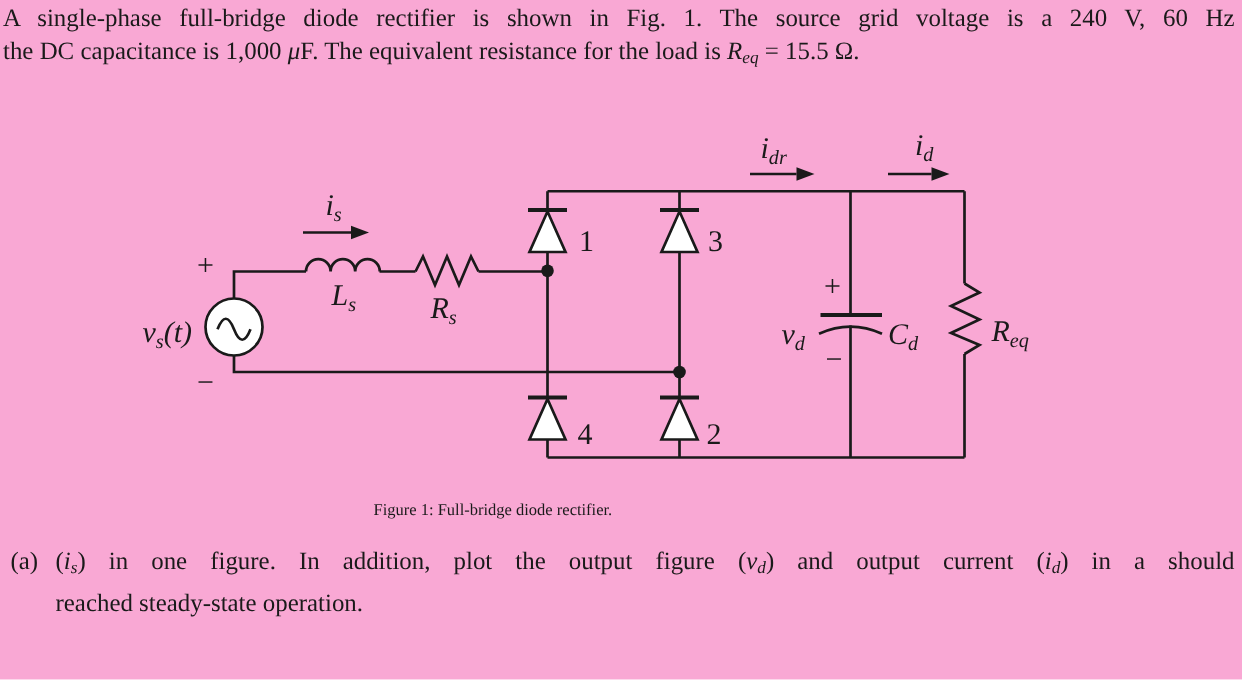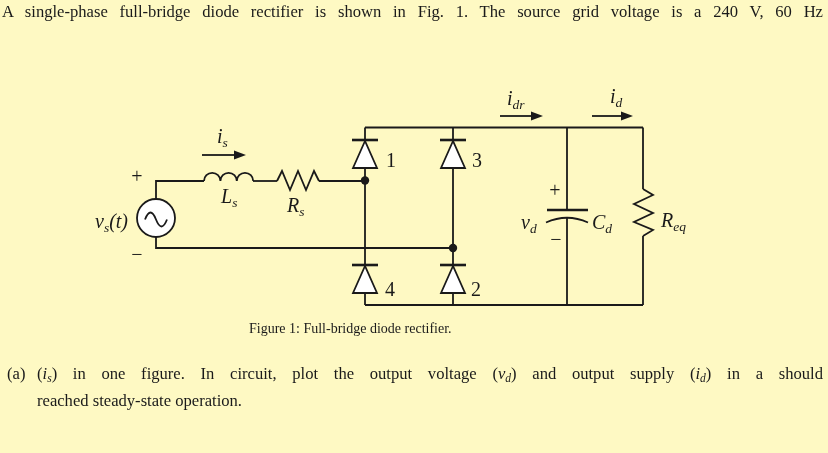--- a/index.html
+++ b/index.html
@@ -1,23 +1,23 @@
 <!DOCTYPE html>
 <html><head>
 <meta charset="utf-8">
 <style>
   html,body{margin:0;padding:0;background:#ffffff;}
   .page{
-    position:relative;width:828px;height:453px;background:#fef9c3;
+    position:relative;width:828px;height:453px;background:#f9a8d4;
     font-family:"Liberation Serif",serif;color:#1a1a1a;overflow:hidden;
   }
   .tline{white-space:normal;}
   .jl{text-align:justify;text-align-last:justify;}
   .intro{position:absolute;left:2px;top:1px;width:821px;font-size:16.6px;line-height:22.3px;}
-  .caption{position:absolute;left:249px;top:321px;font-size:14px;white-space:nowrap;}
+  .caption{position:absolute;left:249px;top:334px;font-size:11px;white-space:nowrap;}
   .item-a{position:absolute;left:7px;top:363px;width:816px;font-size:16.6px;line-height:21.7px;}
   .item-label{position:absolute;left:0;top:0;}
   .item-lines{margin-left:30px;}
   .s-i{font-style:italic;}
   .s-sub{font-style:italic;font-size:11.5px;vertical-align:-3px;}
   .circuit{position:absolute;left:85px;top:82px;}
   .wire{stroke:#1a1a1a;stroke-width:1.8;fill:none;}
   .thick{stroke:#1a1a1a;stroke-width:2.6;fill:none;}
   .dev{stroke:#1a1a1a;stroke-width:1.8;fill:#ffffff;}
   .dot{fill:#1a1a1a;stroke:none;}
@@ -27,20 +27,21 @@
   .cnum{font-family:"Liberation Serif",serif;font-size:20px;fill:#1a1a1a;}
   .csign{font-family:"Liberation Serif",serif;font-size:20px;fill:#1a1a1a;text-anchor:middle;}
 </style>
 </head>
 <body>
 
 <div class="page">
 
   <div class="intro">
     <div class="tline jl"><span>A single-phase full-bridge diode rectifier is shown in Fig. 1.  The source grid voltage is a 240 V, 60 Hz</span></div>
+    <div class="tline"><span>the DC capacitance is 1,000 </span><span class="s-i">μ</span><span>F.  The equivalent resistance for the load is </span><span class="s-i">R</span><span class="s-sub">eq</span><span> = 15.5 Ω.</span></div>
   </div>
 
   <svg class="circuit" width="640" height="232" viewBox="85 82 640 232" xmlns="http://www.w3.org/2000/svg">
 
     <g>
       <path class="wire" d="M156,199 V181 H204"></path>
       <path class="wire" d="M253,181 H277"></path>
       <path class="wire" d="M319,181 H365"></path>
       <path class="wire" d="M156,237 V248 H453"></path>
     </g>
@@ -129,18 +130,18 @@
       <path class="wire" d="M643,189 L653,195 L634,204 L653,213 L634,222 L653,230 L643,236"></path>
       <text class="clab" x="661" y="227"><tspan>R</tspan><tspan class="csub" dy="4">eq</tspan></text>
     </g>
   </svg>
 
   <div class="caption">Figure 1: Full-bridge diode rectifier.</div>
 
   <div class="item-a">
     <span class="item-label">(a)</span>
     <div class="item-lines">
-      <div class="tline jl"><span>(</span><span class="s-i">i</span><span class="s-sub">s</span><span>) in one figure.  In circuit, plot the output voltage (</span><span class="s-i">v</span><span class="s-sub">d</span><span>) and output supply (</span><span class="s-i">i</span><span class="s-sub">d</span><span>) in a should</span></div>
+      <div class="tline jl"><span>(</span><span class="s-i">i</span><span class="s-sub">s</span><span>) in one figure.  In addition, plot the output figure (</span><span class="s-i">v</span><span class="s-sub">d</span><span>) and output current (</span><span class="s-i">i</span><span class="s-sub">d</span><span>) in a should</span></div>
       <div class="tline"><span>reached steady-state operation.</span></div>
     </div>
   </div>
 
 </div>
 
 </body></html>

